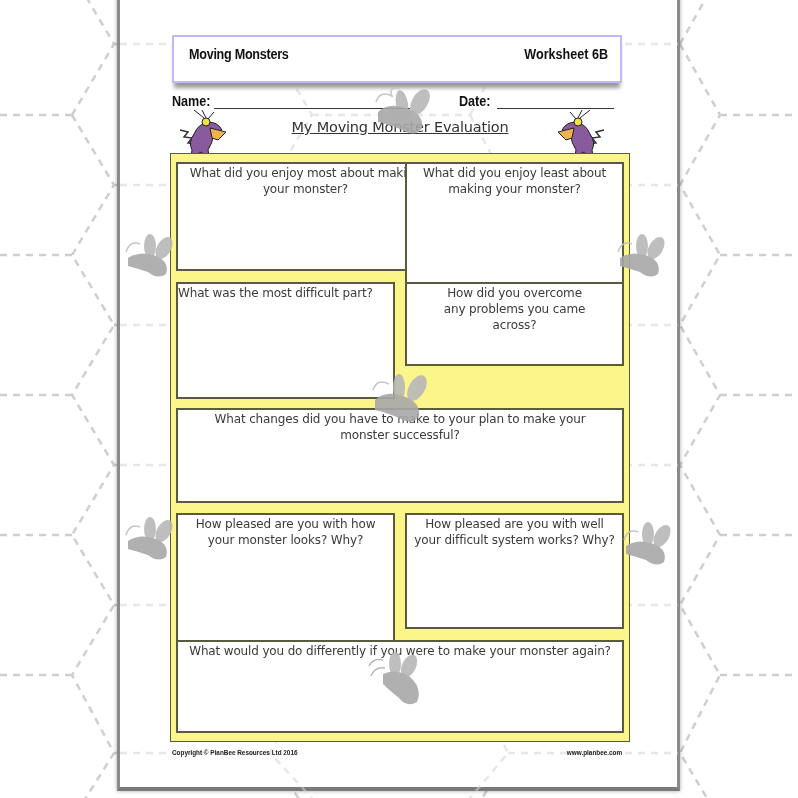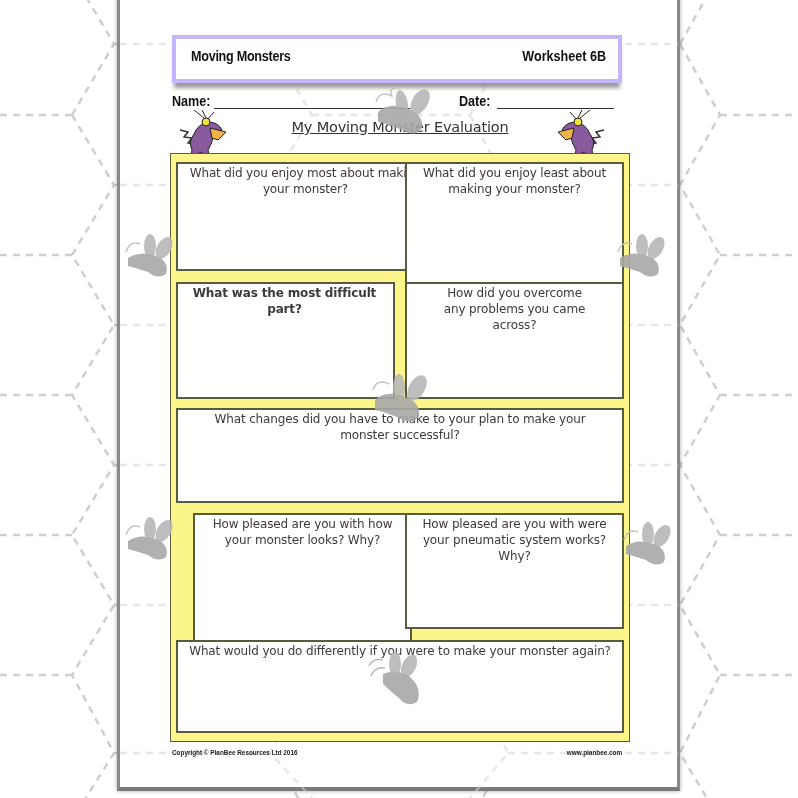--- a/index.html
+++ b/index.html
@@ -2,36 +2,36 @@
 <html><head>
 <meta charset="utf-8">
 <style>
   html, body { margin:0; padding:0; }
   body { width:798px; height:798px; position:relative; overflow:hidden; background:#ffffff; font-family:"DejaVu Sans", sans-serif; }
   .bg-svg { position:absolute; left:0; top:0; width:798px; height:798px; }
   .page { position:absolute; left:117px; top:-4px; width:563px; height:795px; background:#ffffff;
           border-left:3px solid #8a8a8a; border-right:3px solid #8a8a8a; border-bottom:4px solid #7a7a7a;
           box-shadow: 0 0 4px rgba(0,0,0,0.35); box-sizing:border-box; }
   .header-box { position:absolute; left:172px; top:35px; width:450px; height:48px; background:#fff;
-                border:4px solid #c4b5fd; box-shadow: 0 7px 4px -2px #9a9a9a; box-sizing:border-box; }
+                border:2px solid #c4b5fd; box-shadow: 0 7px 4px -2px #9a9a9a; box-sizing:border-box; }
   .header-title { position:absolute; left:15px; top:9px; font-family:"Liberation Sans", sans-serif; font-weight:bold;
                   font-size:14px; letter-spacing:-0.3px; color:#111; transform:scaleX(0.9); transform-origin:left; }
   .header-ws { position:absolute; right:12px; top:9px; font-family:"Liberation Sans", sans-serif; font-weight:bold;
                font-size:14px; color:#111; transform:scaleX(0.9); transform-origin:right; }
   .name-label { position:absolute; left:172px; top:93px; font-family:"Liberation Sans", sans-serif; font-weight:bold; font-size:14px; color:#111; transform:scaleX(0.9); transform-origin:left; }
   .name-line { position:absolute; left:214px; top:108px; width:196px; height:0; border-bottom:1px solid #333; }
   .date-label { position:absolute; left:459px; top:93px; font-family:"Liberation Sans", sans-serif; font-weight:bold; font-size:14px; color:#111; transform:scaleX(0.9); transform-origin:left; }
   .date-line { position:absolute; left:497px; top:108px; width:117px; height:0; border-bottom:1px solid #333; }
   .eval-title { position:absolute; left:200px; width:400px; top:119px; text-align:center; font-family:"DejaVu Sans", sans-serif;
                 font-size:14.5px; color:#333; text-decoration:underline; letter-spacing:-0.2px; }
   .frame { position:absolute; left:170px; top:153px; width:460px; height:589px; background:#fbf58a; border:1.5px solid #5b5b3a; box-sizing:border-box; }
   .qbox { position:absolute; background:#fff; border:2px solid #5a5a3e; box-sizing:border-box; }
   .qtext { position:absolute; left:0; right:0; top:1px; text-align:center; font-family:"DejaVu Sans", sans-serif;
            font-size:12px; line-height:16px; color:#3b3b3b; padding:0 2px; letter-spacing:-0.15px; }
-  .qtext.left { text-align:center; padding-left:0;font-weight:bold; }
+  .qtext.left { text-align:left; padding-left:0; }
   .footer-left { position:absolute; left:172px; top:748px; font-family:"Liberation Sans", sans-serif; font-weight:bold; font-size:7.5px; color:#222; transform:scaleX(0.85); transform-origin:left; }
   .footer-right { position:absolute; right:176px; top:748px; font-family:"Liberation Sans", sans-serif; font-weight:bold; font-size:7.5px; color:#222; transform:scaleX(0.85); transform-origin:right; }
   .monster { position:absolute; width:56px; height:56px; }
   .bee { position:absolute; opacity:0.9; }
 </style>
 </head>
 <body>
 
 <svg class="bg-svg" viewBox="0 0 798 798">
   <g stroke="#cfcfcf" stroke-width="2.5" stroke-dasharray="7,6" fill="none">
@@ -133,31 +133,31 @@
 
 <div class="qbox" style="left:176px;top:162px;width:259px;height:109px;">
   <div class="qtext">What did you enjoy most about making your monster?</div>
 </div>
 <div class="qbox" style="left:405px;top:162px;width:219px;height:139px;">
   <div class="qtext">What did you enjoy least about making your monster?</div>
 </div>
 <div class="qbox" style="left:176px;top:282px;width:219px;height:117px;">
   <div class="qtext left">What was the most difficult part?</div>
 </div>
-<div class="qbox" style="left:405px;top:282px;width:219px;height:117px;">
+<div class="qbox" style="left:405px;top:282px;width:219px;height:84px;">
   <div class="qtext" style="padding:0 30px;">How did you overcome any problems you came across?</div>
 </div>
 <div class="qbox" style="left:176px;top:408px;width:448px;height:95px;">
   <div class="qtext" style="padding:0 12px;">What changes did you have to make to your plan to make your monster successful?</div>
 </div>
-<div class="qbox" style="left:176px;top:513px;width:219px;height:144px;margin-left:17px;">
+<div class="qbox" style="left:176px;top:513px;width:219px;height:144px;">
   <div class="qtext" style="padding:0 8px;">How pleased are you with how your monster looks? Why?</div>
 </div>
 <div class="qbox" style="left:405px;top:513px;width:219px;height:116px;">
-  <div class="qtext" style="padding:0 4px;">How pleased are you with were your pneumatic system works? Why?</div>
+  <div class="qtext" style="padding:0 4px;">How pleased are you with well your difficult system works? Why?</div>
 </div>
 <div class="qbox" style="left:176px;top:640px;width:448px;height:93px;padding-left:19px;">
   <div class="qtext" style="padding:0 10px;">What would you do differently if you were to make your monster again?</div>
 </div>
 
 <svg class="bee" style="left:358px;top:82px;" width="80" height="60" viewBox="0 0 80 60">
   <path d="M18 20 Q22 8 34 14 Q30 4 42 6" stroke="#c0c0c0" stroke-width="1.5" fill="none"></path>
   <ellipse cx="44" cy="22" rx="6" ry="14" fill="#b8b8b8" transform="rotate(-10 44 22)"></ellipse>
   <ellipse cx="62" cy="20" rx="8" ry="14" fill="#b8b8b8" transform="rotate(30 62 20)"></ellipse>
   <path d="M20 30 Q30 20 48 26 Q66 32 64 46 Q58 56 44 48 Q30 42 20 40 Z" fill="#a8a8a8"></path>

